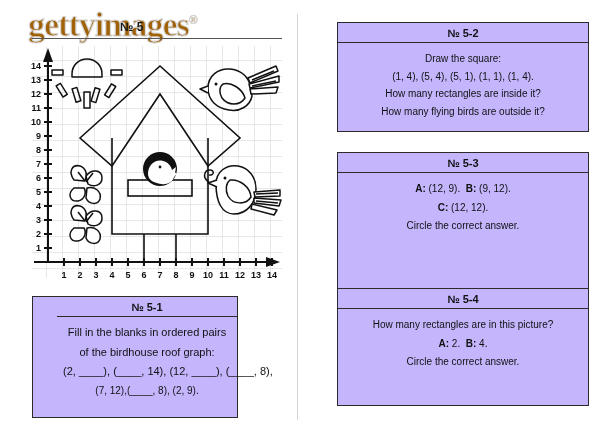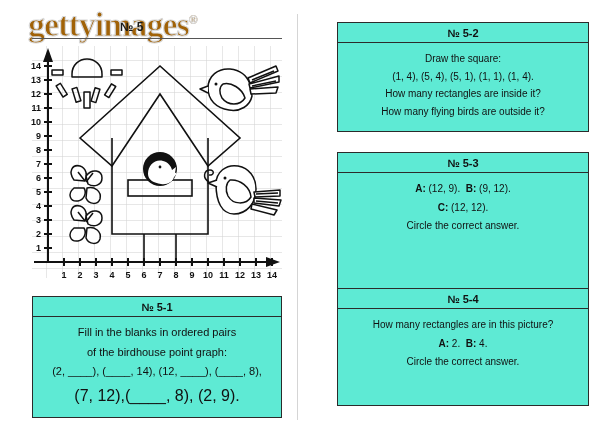--- a/index.html
+++ b/index.html
@@ -46,41 +46,41 @@
   
   .graph{
     position:absolute;left:30px;top:44px;width:254px;height:246px;
   }
   .graph svg{display:block;}
 
   
   .ex-box{
     position:absolute;
     border:1px solid #2b2b2b;
-    background:#5eead4;
+    background:#c4b5fd;
     box-sizing:border-box;
   }
   .ex-head{
     border-bottom:1px solid #2b2b2b;
     text-align:center;
     font-size:11px;font-weight:700;
     padding:4px 0 3px;
     line-height:1.1;
   }
   .ex-body{
     padding:7px 6px 7px;
     text-align:center;
     font-size:10px;
     line-height:1.72;
   }
   .ex-body .ln{display:block;white-space:nowrap;}
-  .ex-body .big{font-size:16px;}
+  .ex-body .big{font-size:10px;}
   .ex-body b{font-weight:700;}
 
-  #box51{left:32px;top:296px;width:250px;height:122px;}
+  #box51{left:32px;top:296px;width:206px;height:122px;padding-left:24px;}
   #box52{left:337px;top:22px;width:252px;height:110px;}
   #box53{left:337px;top:152px;width:252px;height:150px;}
   #box54{left:337px;top:288px;width:252px;height:118px;}
 
   #box51 .ex-body{font-size:11px;line-height:1.78;padding-top:6px;}
   #box52 .ex-body{line-height:1.75;}
   #box53 .ex-body{line-height:1.85;}
   #box54 .ex-body{line-height:1.85;}
 </style>
 </head>
@@ -275,21 +275,21 @@
           <line x1="55" y1="177" x2="48" y2="168"></line>
           <line x1="56" y1="178" x2="63" y2="169"></line>
         </g>
       </svg>
     </div>
 
     <div class="ex-box" id="box51">
       <div class="ex-head">№ 5-1</div>
       <div class="ex-body">
         <span class="ln">Fill in the blanks in ordered pairs</span>
-        <span class="ln">of the birdhouse point graph:</span>
+        <span class="ln">of the birdhouse roof graph:</span>
         <span class="ln">(2, ____), (____, 14), (12, ____), (____, 8),</span>
         <span class="ln big">(7, 12),(____, 8), (2, 9).</span>
       </div>
     </div>
   </div>
 
   <div>
 
     <div class="ex-box" id="box52">
       <div class="ex-head">№ 5-2</div>

